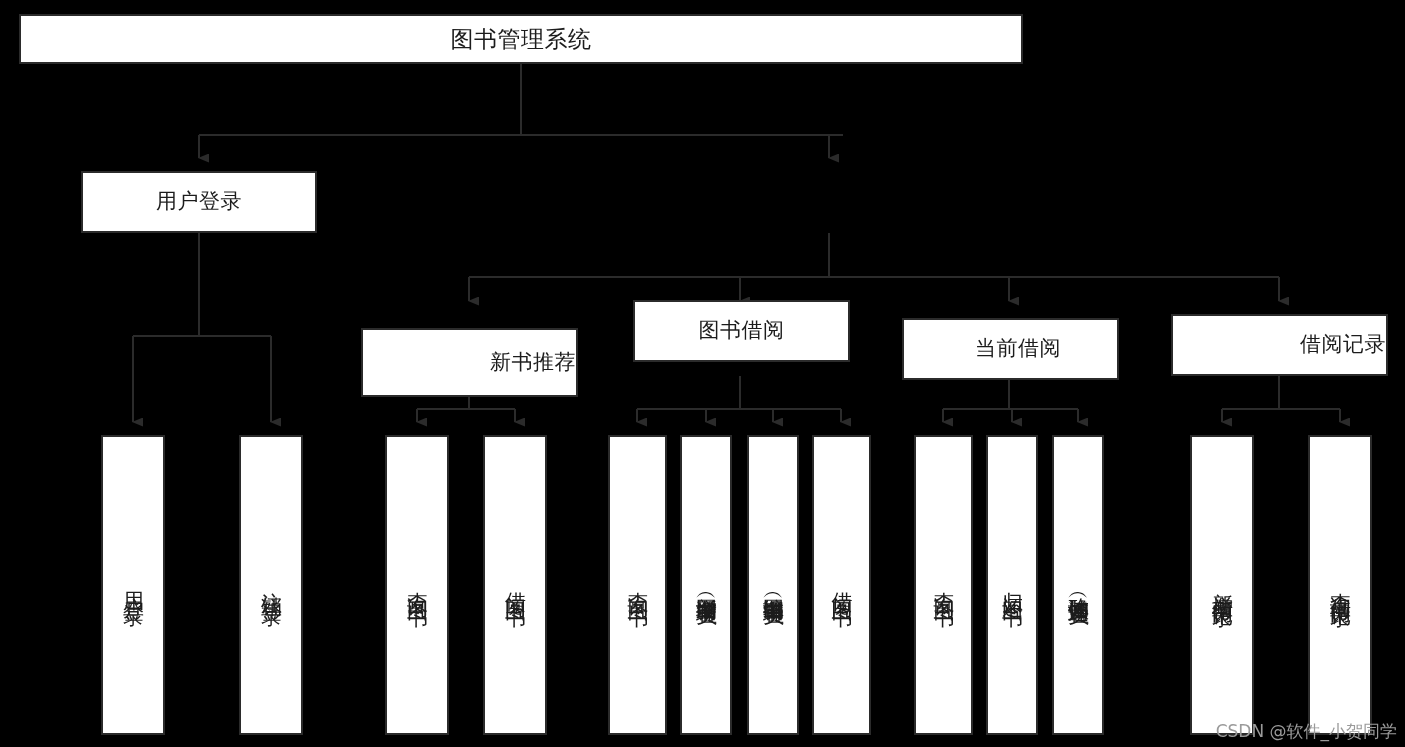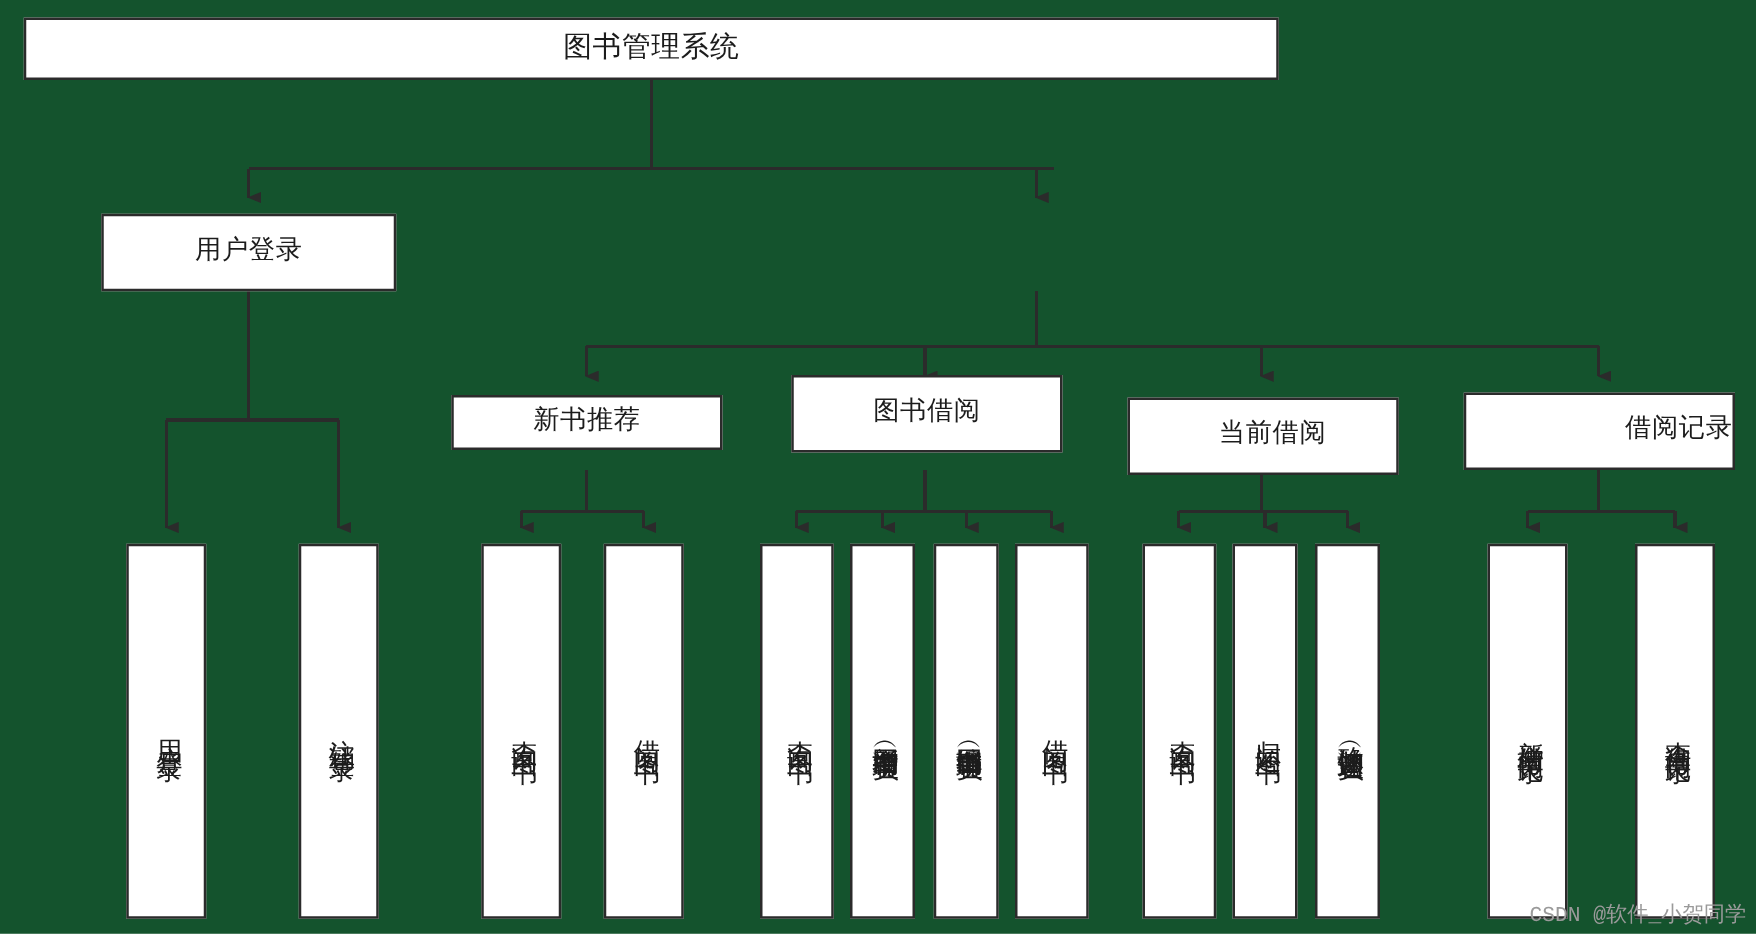--- a/index.html
+++ b/index.html
@@ -10,22 +10,21 @@
   body {
     width: 1405px;
     height: 747px;
     font-family: "DejaVu Sans", "Liberation Sans", sans-serif;
     overflow: hidden;
   }
   #diagram-root {
     position: relative;
     width: 1405px;
     height: 747px;
-    background: #14532d;
-    font-family: Liberation Mono, monospace;
+    background: #000000;
   }
   svg.layer {
     position: absolute;
     left: 0;
     top: 0;
     width: 1405px;
     height: 747px;
   }
   .node-box {
     position: absolute;
@@ -125,21 +124,21 @@
 
   <div class="node-box node-root" style="left:19px; top:14px; width:1004px; height:50px;">
     <span class="node-label">图书管理系统</span>
   </div>
 
   <div class="node-box" style="left:81px; top:171px; width:236px; height:62px;">
     <span class="node-label">用户登录</span>
   </div>
 
 
-  <div class="node-box" style="left:361px; top:316px; width:217px; height:44px;">
+  <div class="node-box" style="left:361px; top:328px; width:217px; height:69px;justify-content:flex-end;">
     <span class="node-label">新书推荐</span>
   </div>
 
   <div class="node-box" style="left:633px; top:300px; width:217px; height:62px;">
     <span class="node-label">图书借阅</span>
   </div>
 
   <div class="node-box" style="left:902px; top:318px; width:217px; height:62px;padding-left:15px;">
     <span class="node-label">当前借阅</span>
   </div>

